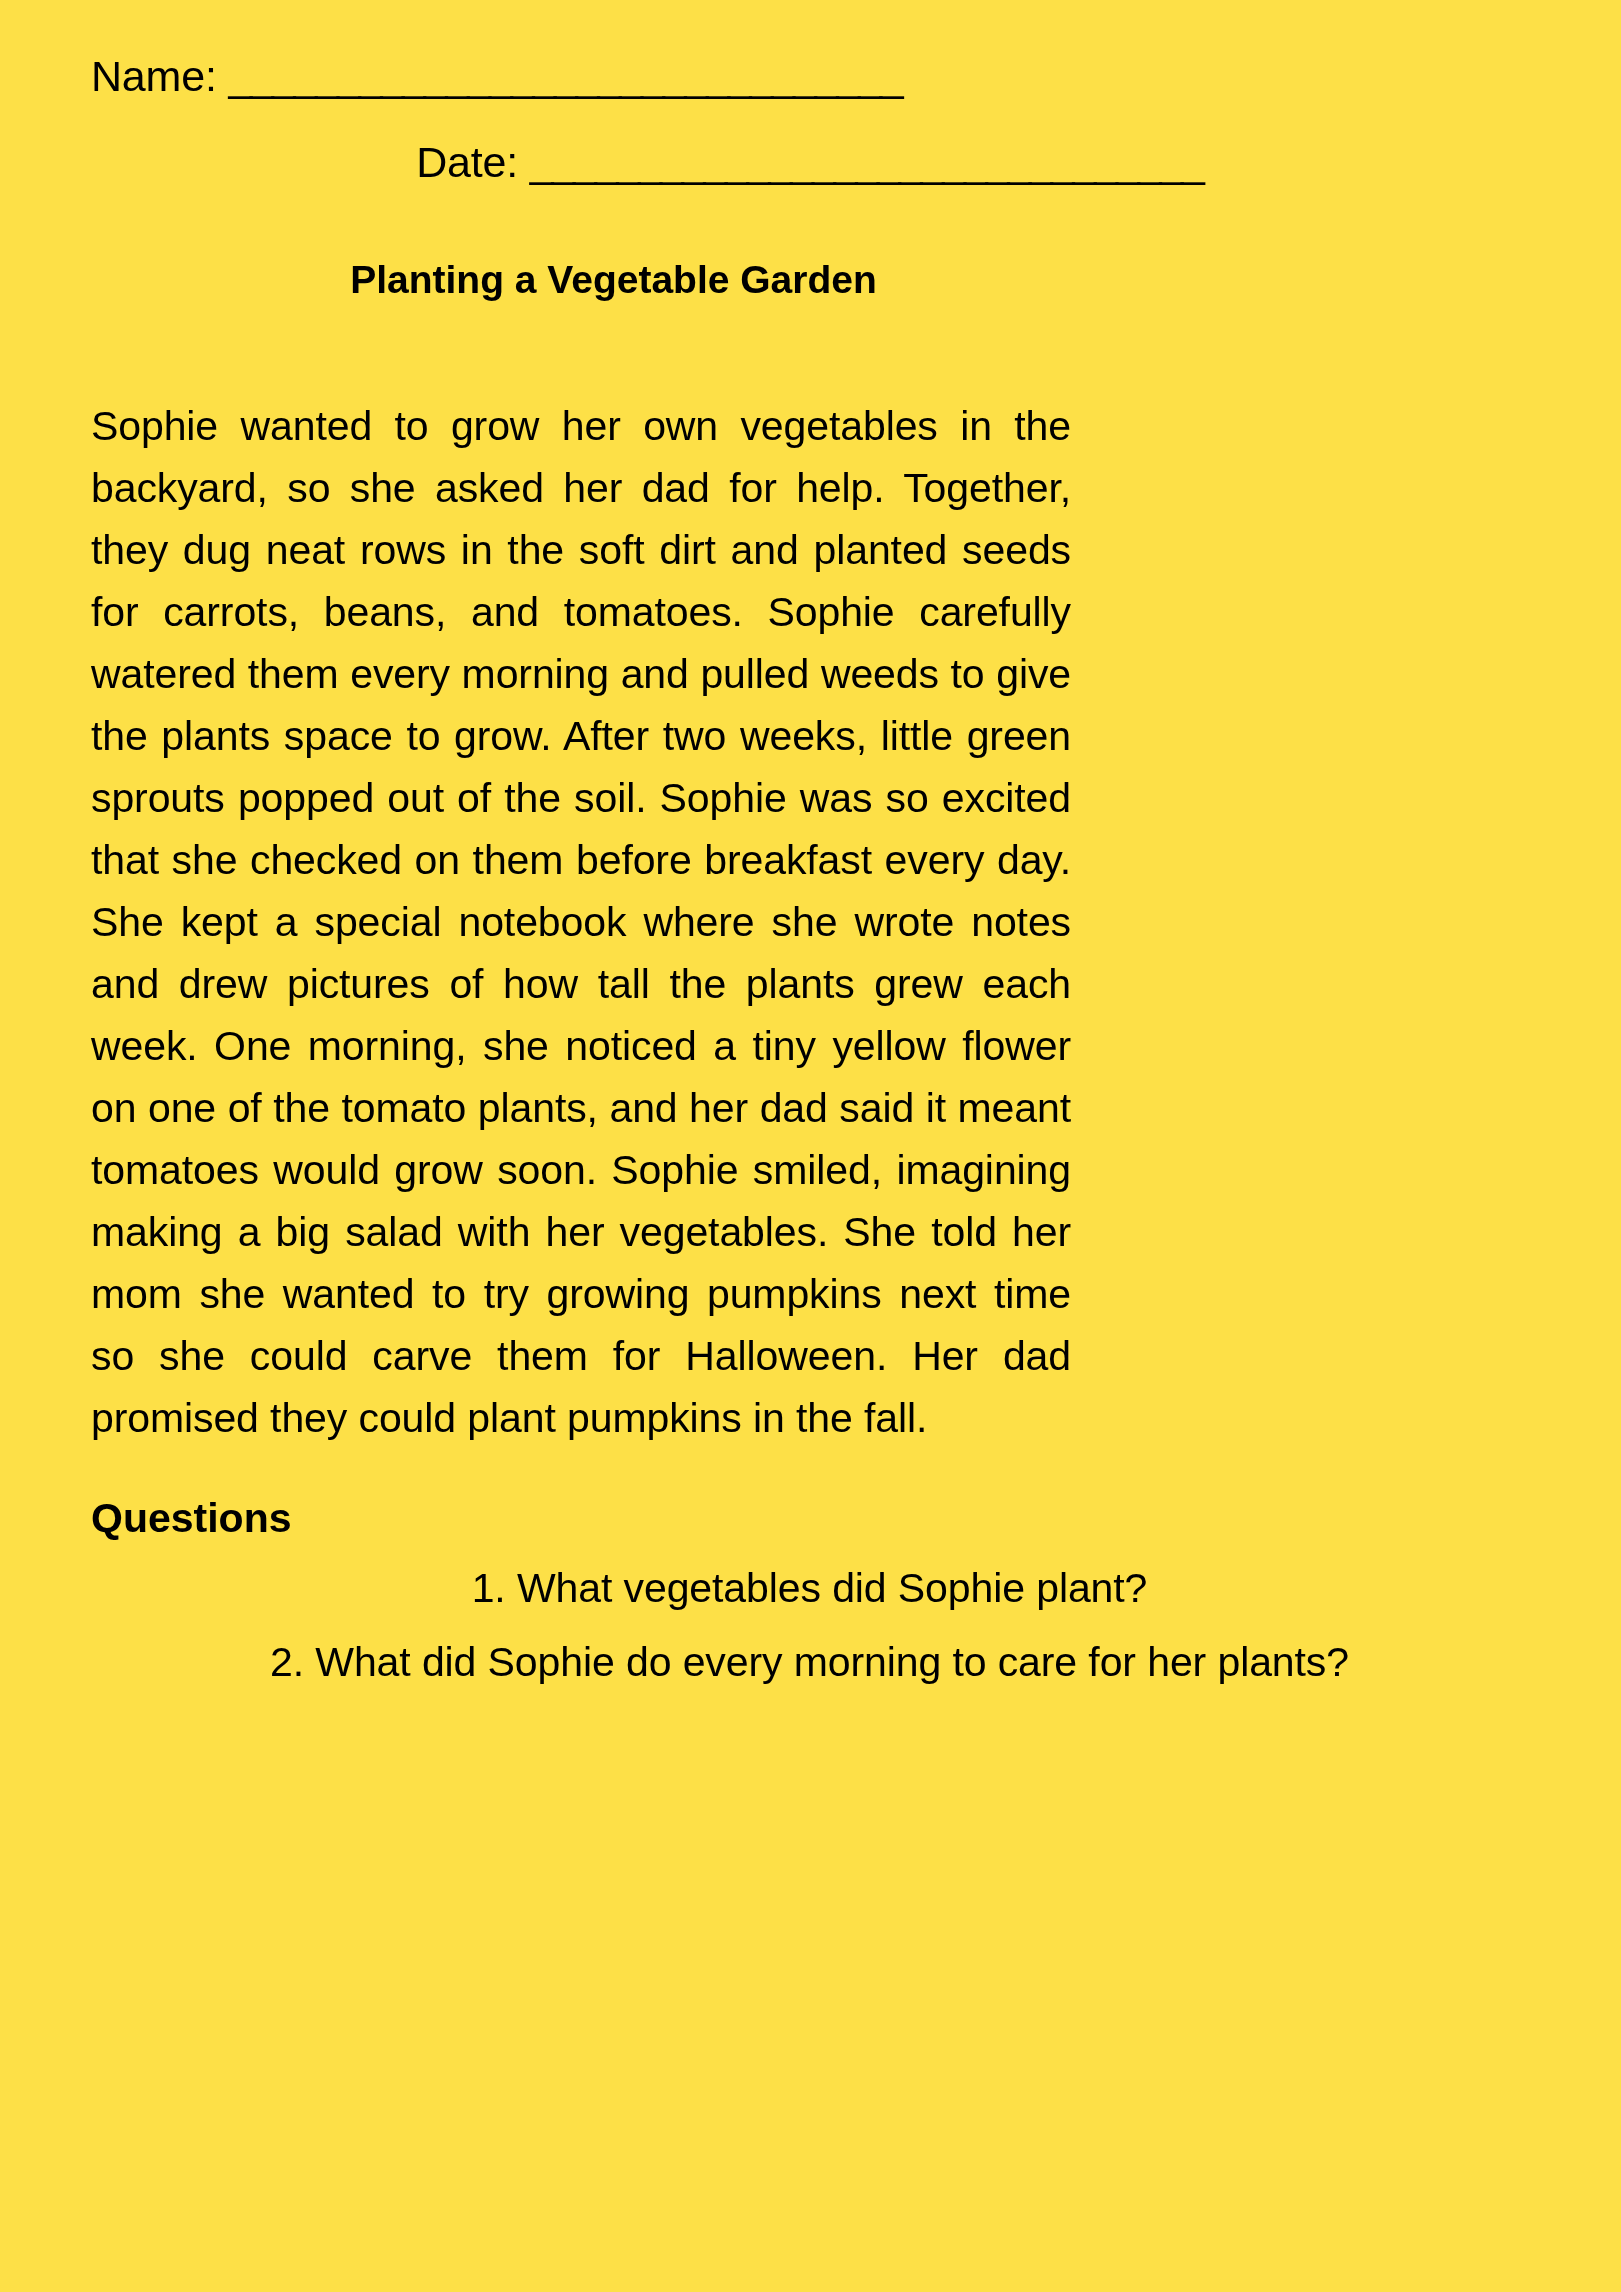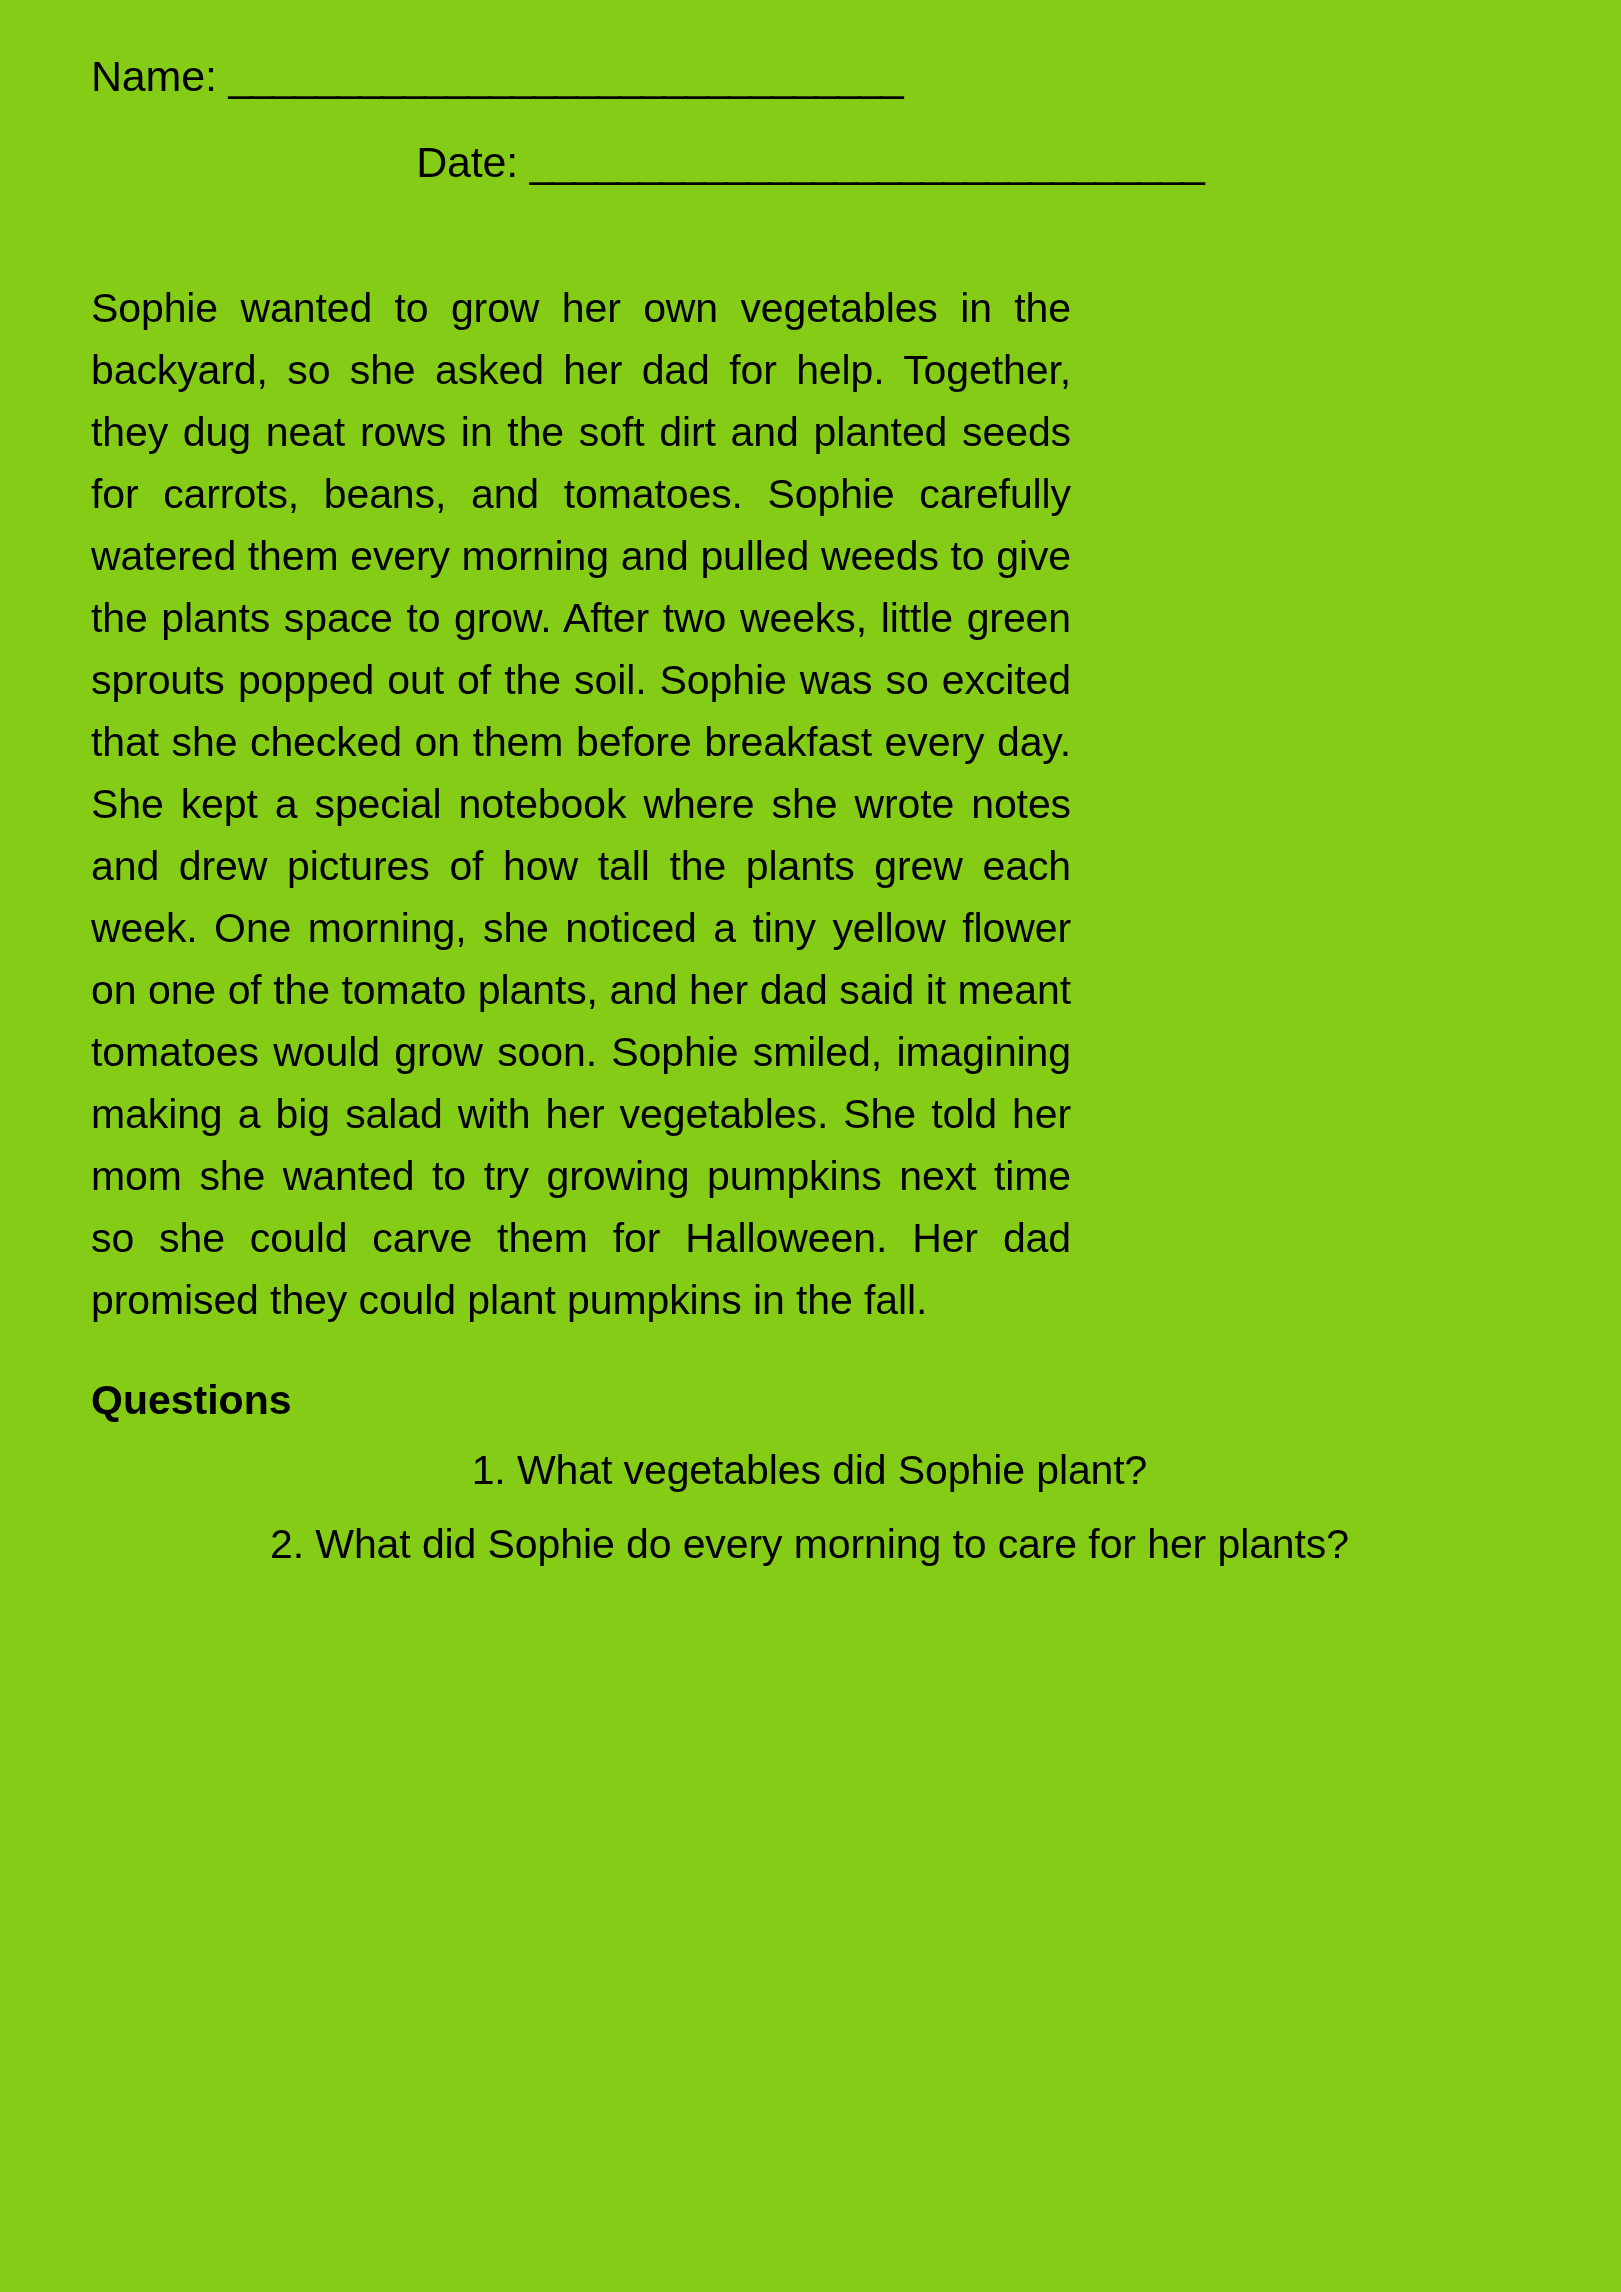--- a/index.html
+++ b/index.html
@@ -14,21 +14,21 @@
     color: #000000;
     overflow: hidden;
     position: relative;
   }
   .page {
     position: absolute;
     left: 0;
     top: 0;
     width: 1621px;
     height: 2293px;
-    background: #84cc16;
+    background: #fde047;
     box-sizing: border-box;
   }
   .content {
     position: absolute;
     left: 91px;
     top: 0;
     width: 1437px;
   }
 
   
@@ -100,20 +100,21 @@
   <div class="content">
 
     <div class="field-row name">
       <span class="field-label">Name:</span><span>&nbsp;</span><span class="field-rule">_______________________________</span>
     </div>
 
     <div class="field-row date">
       <span class="field-label">Date:</span><span>&nbsp;</span><span class="field-rule">_______________________________</span>
     </div>
 
+    <div class="doc-title">Planting a Vegetable Garden</div>
 
     <div class="passage">Sophie wanted to grow her own vegetables in the backyard, so she asked her dad for help. Together, they dug neat rows in the soft dirt and planted seeds for carrots, beans, and tomatoes. Sophie carefully watered them every morning and pulled weeds to give the plants space to grow. After two weeks, little green sprouts popped out of the soil. Sophie was so excited that she checked on them before breakfast every day. She kept a special notebook where she wrote notes and drew pictures of how tall the plants grew each week. One morning, she noticed a tiny yellow flower on one of the tomato plants, and her dad said it meant tomatoes would grow soon. Sophie smiled, imagining making a big salad with her vegetables. She told her mom she wanted to try growing pumpkins next time so she could carve them for Halloween. Her dad promised they could plant pumpkins in the fall.</div>
 
     <div class="questions-heading">Questions</div>
 
     <ol class="question-list">
       <li class="question-item">1. What vegetables did Sophie plant?</li>
       <li class="question-item">2. What did Sophie do every morning to care for her plants?</li>
     </ol>
 

